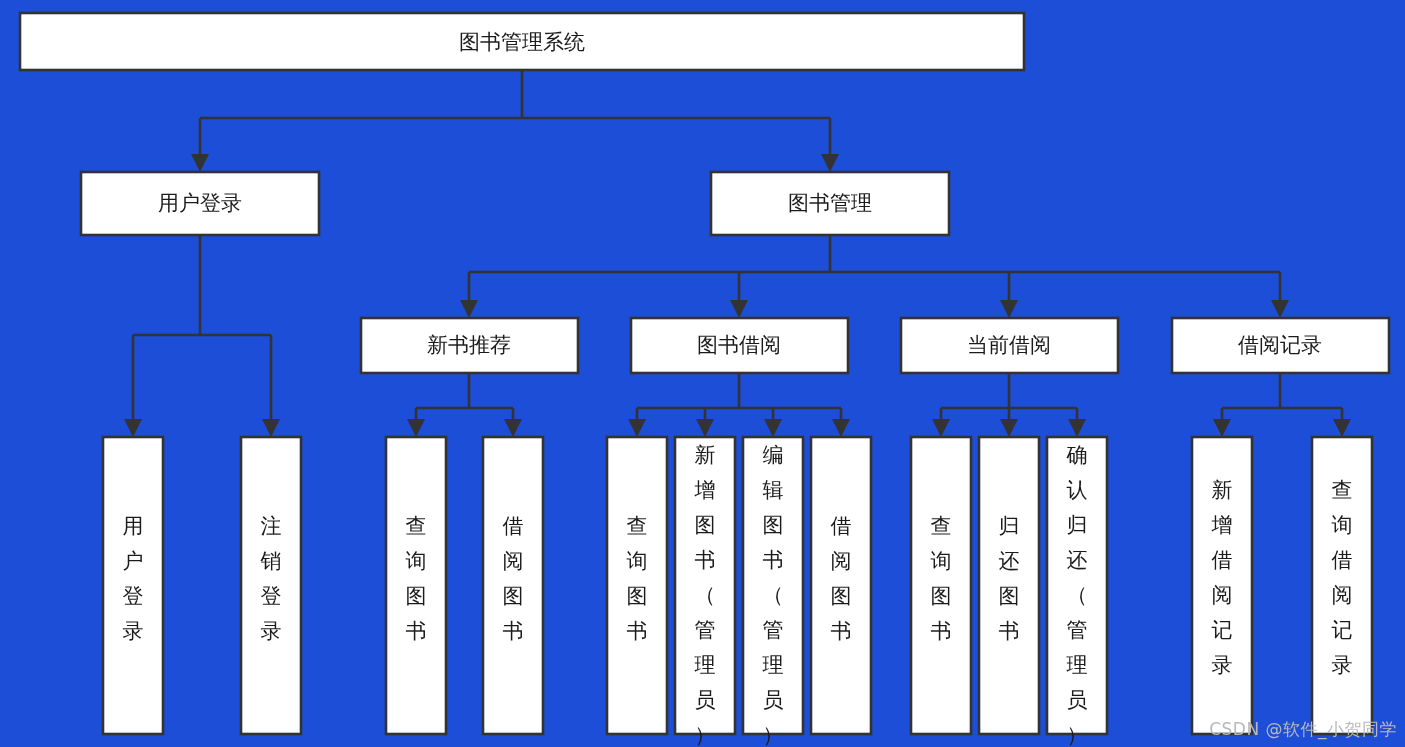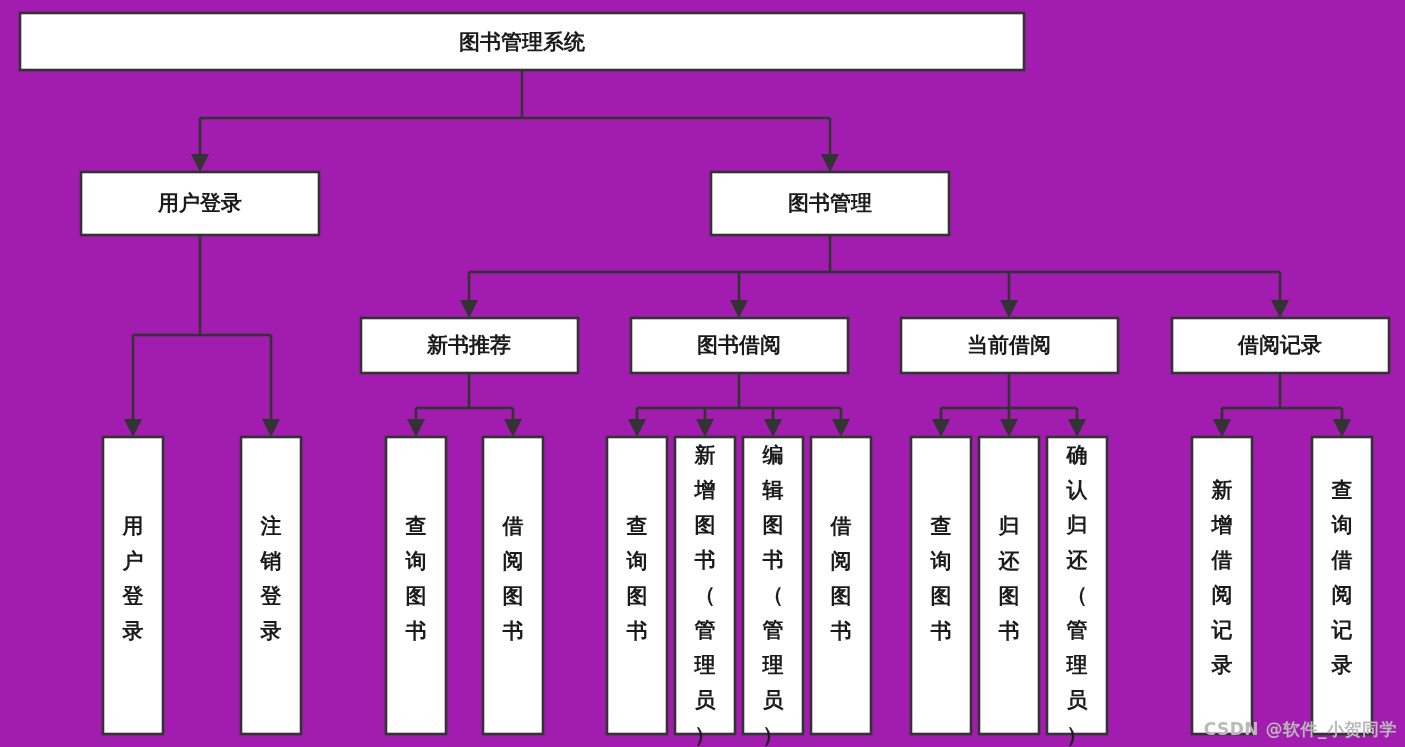--- a/index.html
+++ b/index.html
@@ -8,23 +8,22 @@
     padding: 0;
     background: #ffffff;
   }
   body {
     font-family: "DejaVu Sans", "Liberation Sans", sans-serif;
   }
   #diagram-root {
     position: relative;
     width: 1405px;
     height: 747px;
-    background: #a21caf;
+    background: #1d4ed8;
     overflow: hidden;
-    font-weight: bold;
   }
   svg.flow {
     position: absolute;
     left: 0;
     top: 0;
     width: 1405px;
     height: 747px;
     display: block;
   }
   .node-rect {

